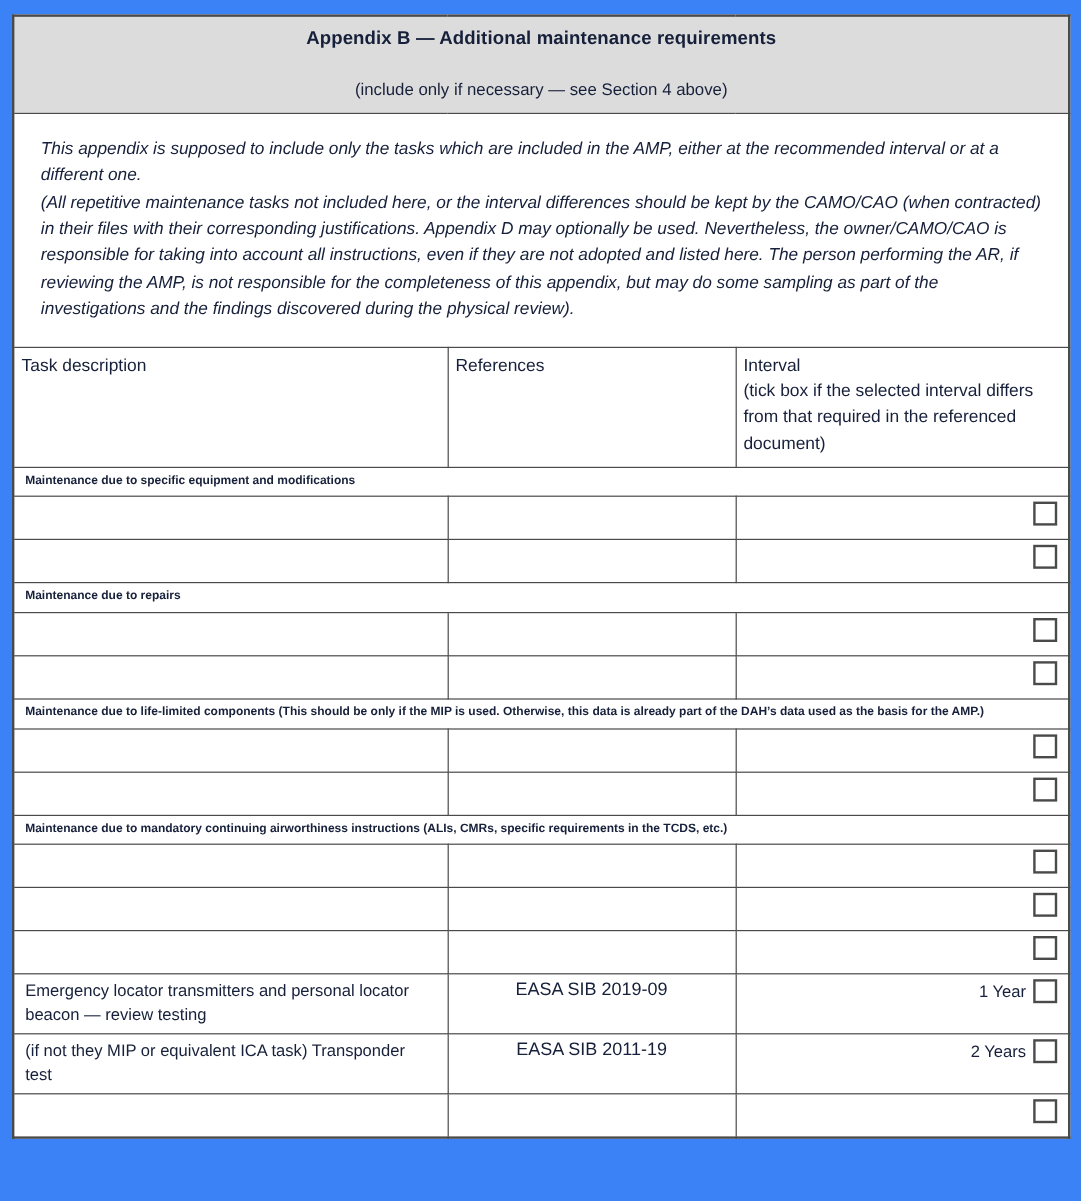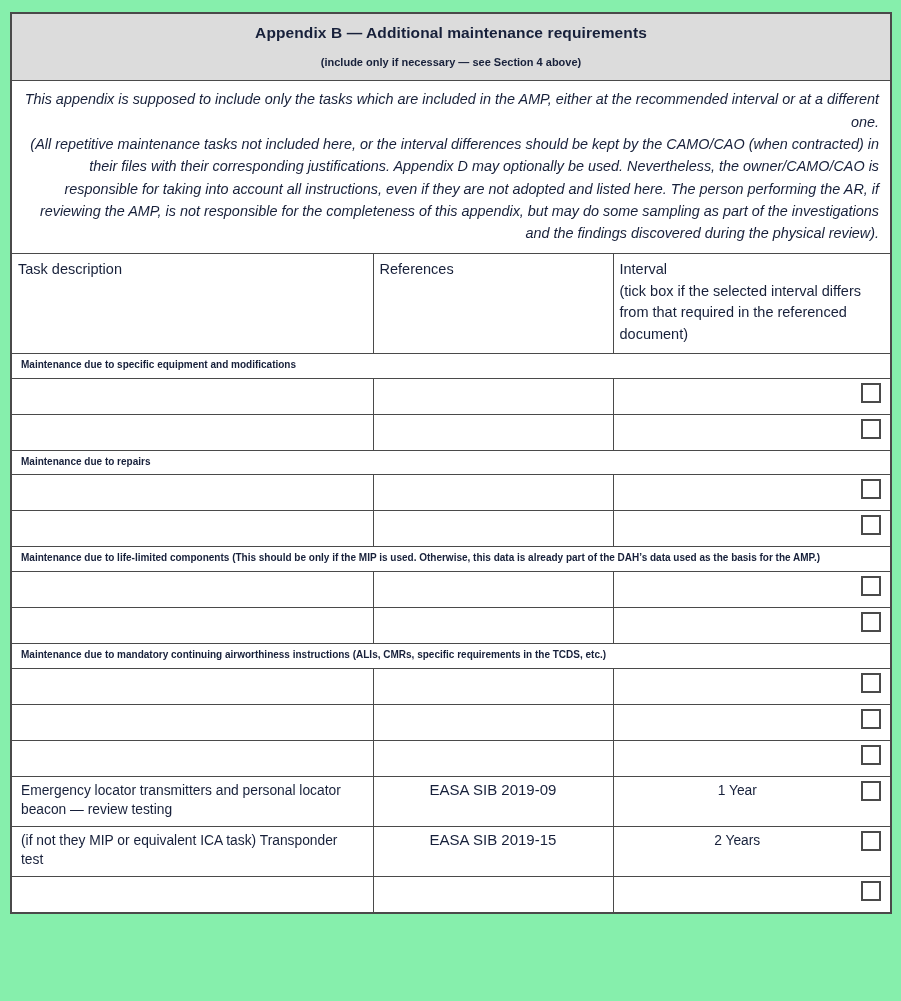--- a/index.html
+++ b/index.html
@@ -12,21 +12,21 @@
     height: 1001px;
     font-family: "Liberation Sans", sans-serif;
     color: #17203a;
     overflow: hidden;
   }
 
   .page {
     position: relative;
     width: 901px;
     height: 1001px;
-    background: #86efac;
+    background: #3b82f6;
   }
 
   
   .appendix-table {
     position: absolute;
     left: 10px;
     top: 12px;
     width: 880px;
     border-collapse: collapse;
     table-layout: fixed;
@@ -45,37 +45,36 @@
     text-align: center;
     padding: 9px 10px 10px 10px !important;
   }
   .title-main {
     font-size: 15.5px;
     font-weight: bold;
     letter-spacing: .1px;
     line-height: 1.25;
   }
   .title-sub {
-    font-size: 11px;
-    font-weight: bold;
-    margin-top: 14px;
+    font-size: 14px;
+    font-weight: normal;
+    margin-top: 24px;
     line-height: 1.25;
   }
 
   
   .intro-cell {
     padding: 7px 11px 8px 11px !important;
   }
   .intro-cell p {
-    margin: 0;
+    margin: 11px;
     font-style: italic;
     font-size: 14.4px;
     line-height: 1.555;
     color: #17203a;
-    text-align: right;
   }
 
   
   .colhead {
     text-align: left;
     font-size: 14.5px;
     line-height: 1.5;
     padding: 5px 6px 6px 6px !important;
     height: 88px;
   }
@@ -110,21 +109,21 @@
   .interval-inner {
     display: flex;
     align-items: center;
     justify-content: flex-end;
     height: 100%;
     box-sizing: border-box;
     padding: 4px 9px 4px 6px;
   }
   .interval-text {
     flex: 1 1 auto;
-    text-align: center;
+    text-align: right;
     font-size: 13.8px;
     padding-right: 6px;
   }
   .tickbox {
     flex: 0 0 auto;
     width: 20px;
     height: 20px;
     border: 2px solid #4a4a4a;
     background: #ffffff;
     box-sizing: border-box;
@@ -290,21 +289,21 @@
           <td class="ref-cell vmid">EASA SIB 2019-09</td>
           <td class="interval-cell">
             <div class="interval-inner">
               <span class="interval-text">1 Year</span>
               <span class="tickbox"></span>
             </div>
           </td>
         </tr>
         <tr class="row-filled">
           <td class="task-cell vmid">(if not they MIP or equivalent ICA task) Transponder test</td>
-          <td class="ref-cell vmid">EASA SIB 2019-15</td>
+          <td class="ref-cell vmid">EASA SIB 2011-19</td>
           <td class="interval-cell">
             <div class="interval-inner">
               <span class="interval-text">2 Years</span>
               <span class="tickbox"></span>
             </div>
           </td>
         </tr>
         <tr class="row-empty">
           <td class="task-cell vmid"></td>
           <td class="ref-cell vmid"></td>

